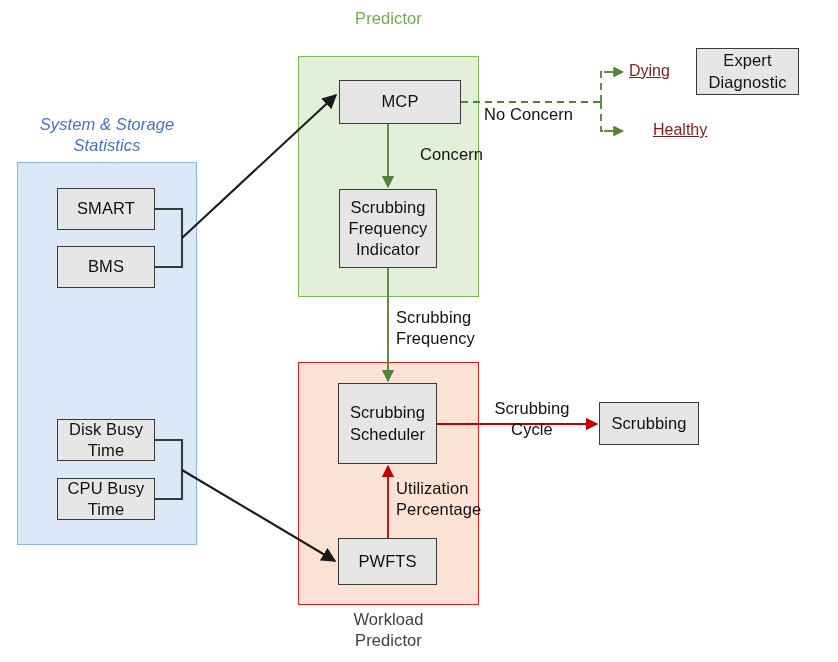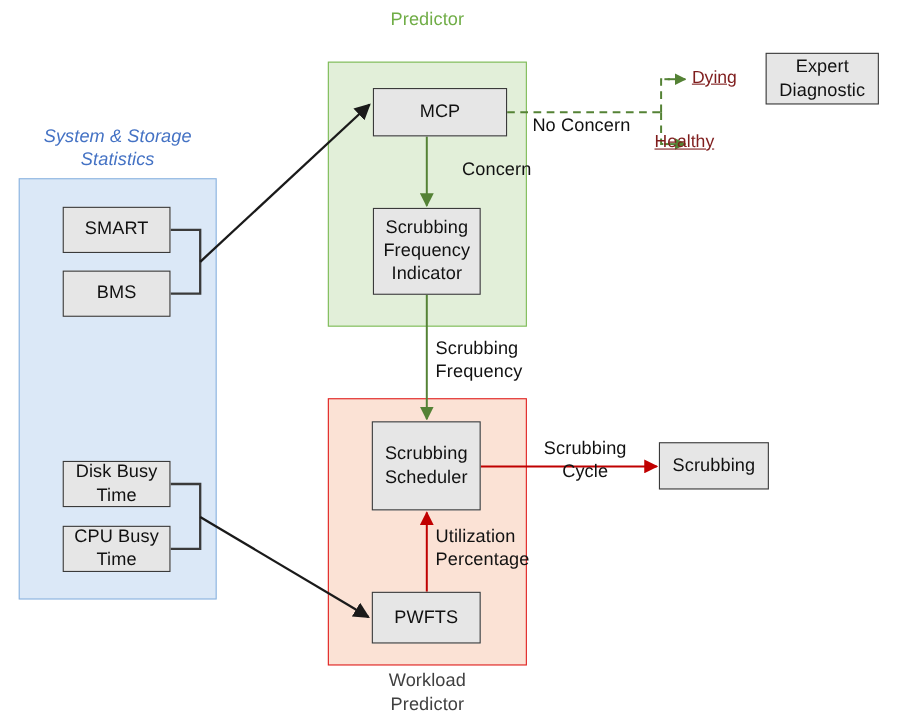--- a/index.html
+++ b/index.html
@@ -228,21 +228,21 @@
     <div>
       <span>Expert</span>
       <span>Diagnostic</span>
     </div>
   </div>
 
   <div class="term" style="left:629px; top:62px;">
     <span>Dying</span>
   </div>
 
-  <div class="term" style="left:595px; top:121px;">
+  <div class="term" style="left:653px; top:121px;">
     <span>Healthy</span>
   </div>
 
   <div class="edge-label" style="left:484px; top:76px;margin-top:28px;">
     <span>No Concern</span>
   </div>
 
   <div class="edge-label" style="left:396px; top:144px;margin-left:24px;">
     <span>Concern</span>
   </div>

